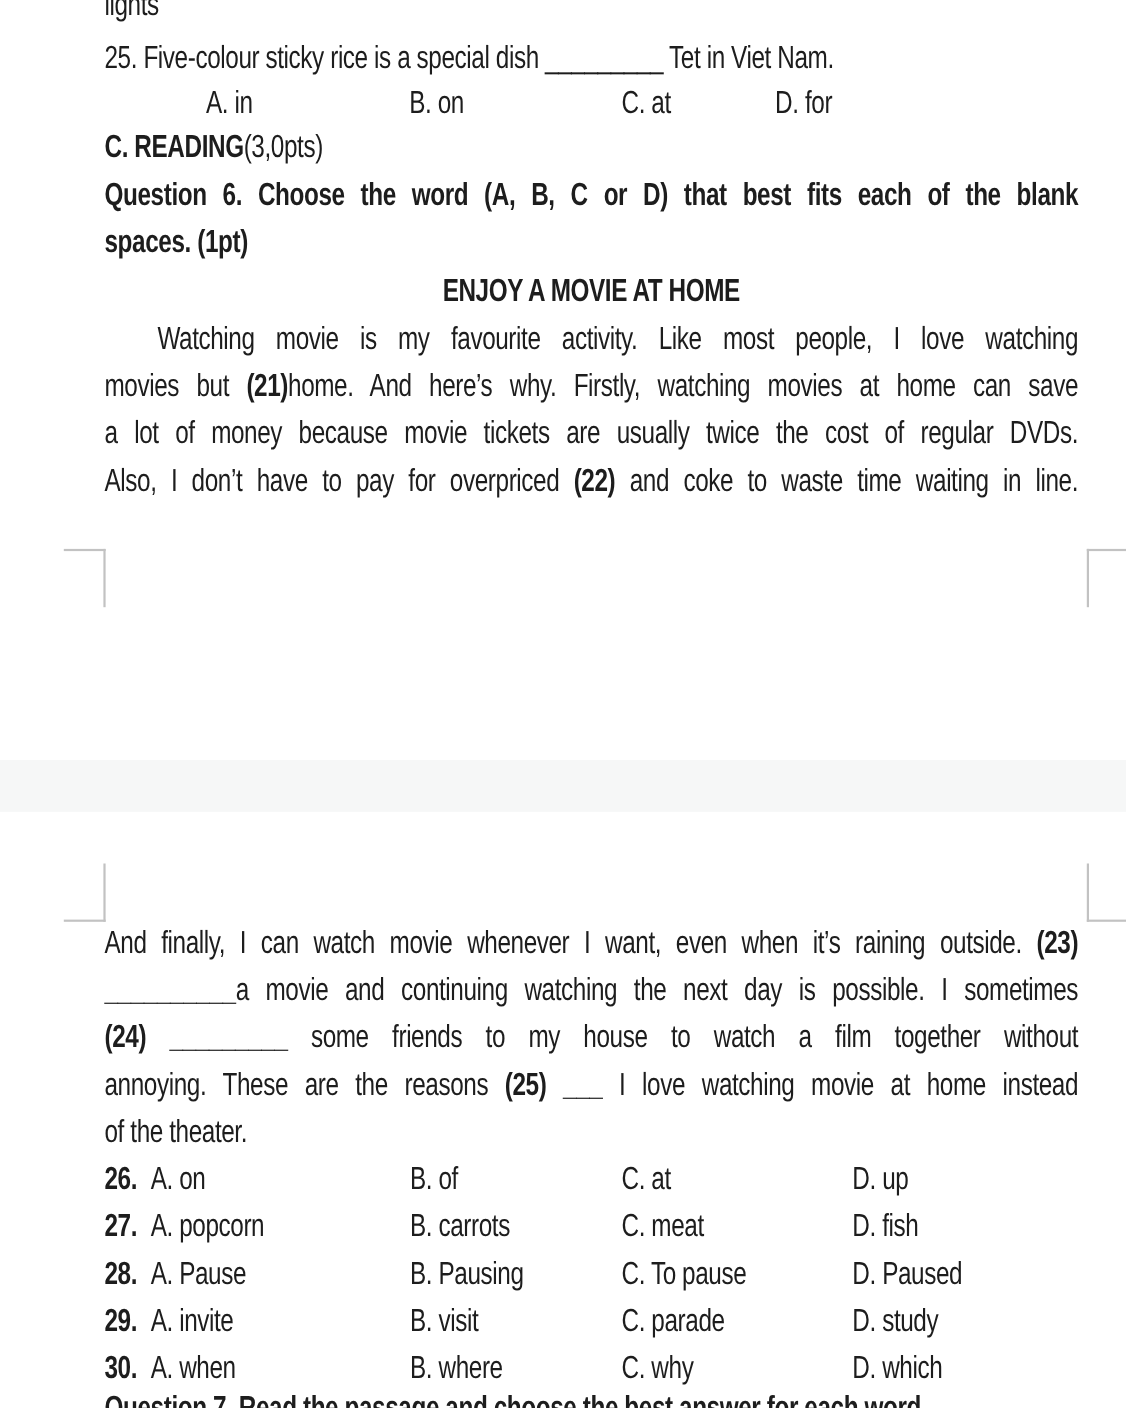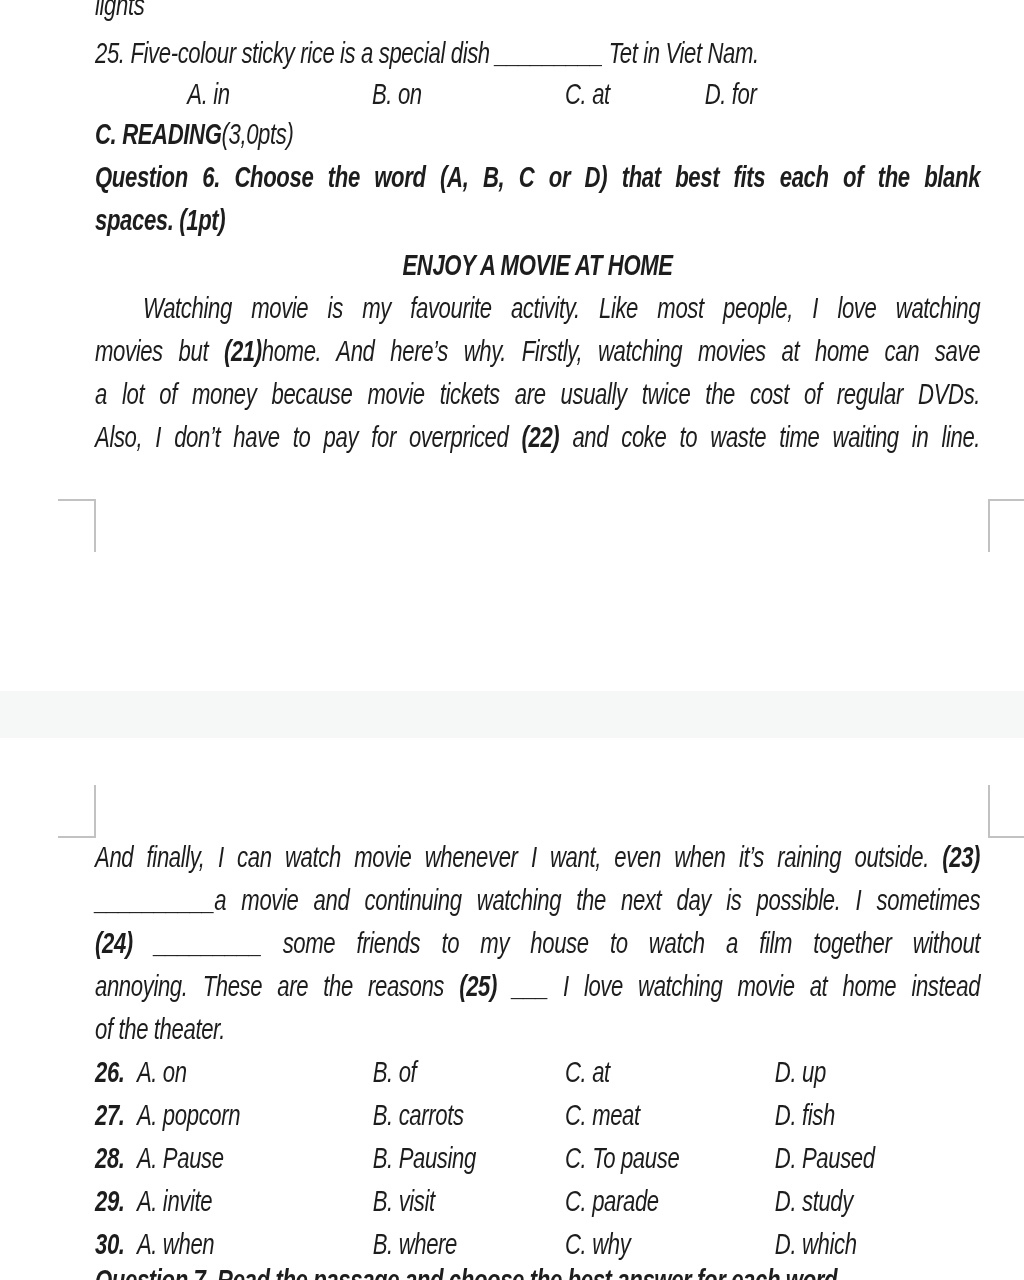--- a/index.html
+++ b/index.html
@@ -1,21 +1,21 @@
 <!DOCTYPE html>
 <html><head>
 <meta charset="utf-8">
 <style>
   html, body { margin:0; padding:0; }
   body {
     width:1024px; height:1280px; background:#ffffff;
     font-family:"Liberation Sans", sans-serif; color:#1d1d1d;
     position:relative; overflow:hidden;
   }
-  .page { position:absolute; left:0; top:0; width:1024px; height:1280px; overflow:hidden;font-style:italic; }
+  .page { position:absolute; left:0; top:0; width:1024px; height:1280px; overflow:hidden; }
 
   
   .text-col {
     position:absolute; left:95px; top:0; width:1160px; height:1400px;
     transform:scaleX(0.763); transform-origin:0 0;
   }
   .line {
     position:absolute; left:0; width:1160px;
     font-size:29px; line-height:34px; letter-spacing:-0.5px;
     white-space:nowrap;

